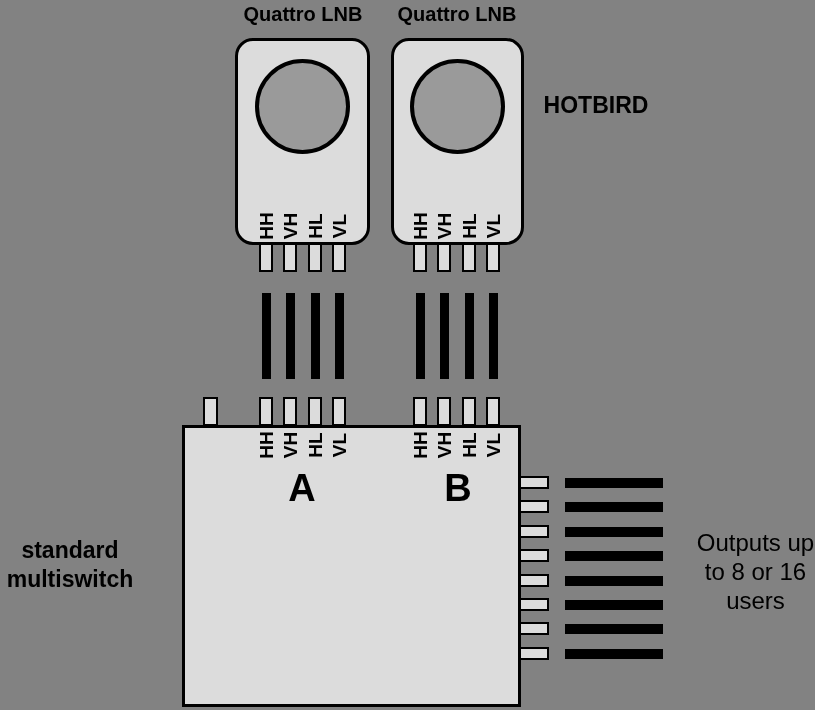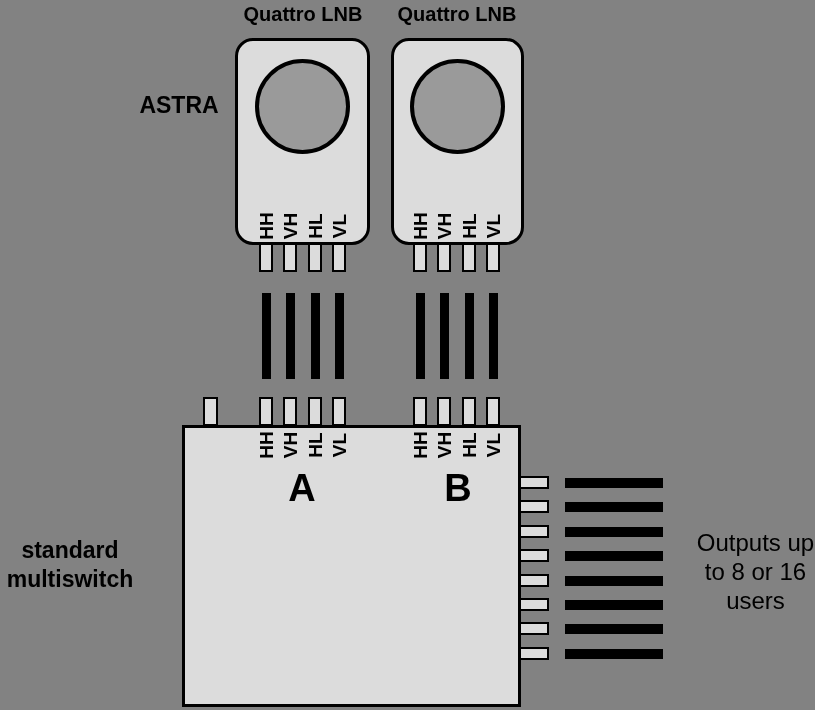--- a/index.html
+++ b/index.html
@@ -49,21 +49,21 @@
   .out-caption { left:688px; top:528px; width:135px; text-align:center; font-size:24px; line-height:29px; }
 </style>
 </head>
 <body>
 
 <div class="stage">
 
   <div class="caption" style="left:203px; top:3px; width:200px;">Quattro LNB</div>
   <div class="caption" style="left:357px; top:3px; width:200px;">Quattro LNB</div>
 
-  <div class="side-label" style="left:104px; top:92px; width:150px;">ASTRA</div>
+  <div class="side-label" style="left:521px; top:92px; width:150px;">HOTBIRD</div>
 
   <div class="device lnb" style="left:235px;">
     <div class="feed-circle" style="left:17px;"></div>
   </div>
 
   <div class="device lnb" style="left:391px; width:133px;">
     <div class="feed-circle" style="left:16px;"></div>
   </div>
 
   <div class="rot" style="left:266px; top:226px;">HH</div>

